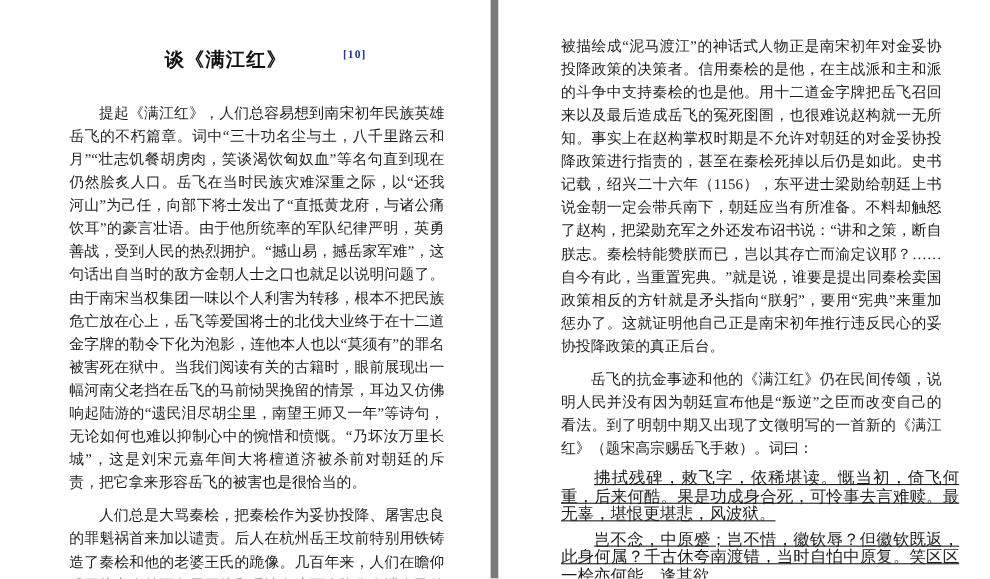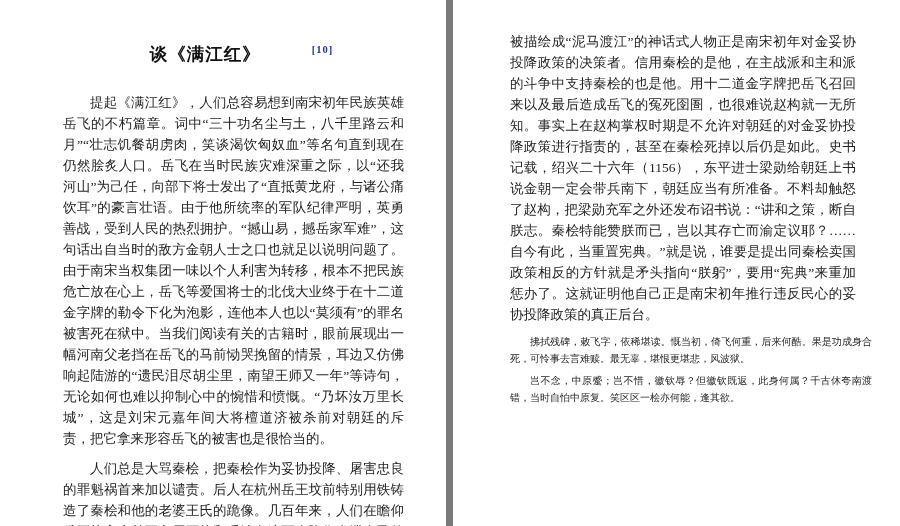--- a/index.html
+++ b/index.html
@@ -43,45 +43,47 @@
   p.body-par{
     font-size:13.5px;
     line-height:21px;
     text-align:justify;
     text-justify:inter-ideograph;
     margin:0 16px 9px 0;
   }
   p.indent{text-indent:2em;}
   p.no-indent{text-indent:0;}
   .poem p{
-    font-size:10px;
+    font-size:15px;
     line-height:16.5px;
     text-align:justify;
     text-justify:inter-ideograph;
     text-indent:2em;
     margin:0 0 6px 0;
+    text-decoration:underline;
   }
   .poem{margin:3px 0 6px 0;}
 </style>
 </head>
 <body>
 
 <div class="page">
   <div class="page-inner" id="page-left-inner">
     <h1 class="title"><span>谈《满江红》</span><sup>[10]</sup></h1>
     <p class="body-par indent">提起《满江红》，人们总容易想到南宋初年民族英雄岳飞的不朽篇章。词中“三十功名尘与土，八千里路云和月”“壮志饥餐胡虏肉，笑谈渴饮匈奴血”等名句直到现在仍然脍炙人口。岳飞在当时民族灾难深重之际，以“还我河山”为己任，向部下将士发出了“直抵黄龙府，与诸公痛饮耳”的豪言壮语。由于他所统率的军队纪律严明，英勇善战，受到人民的热烈拥护。“撼山易，撼岳家军难”，这句话出自当时的敌方金朝人士之口也就足以说明问题了。由于南宋当权集团一味以个人利害为转移，根本不把民族危亡放在心上，岳飞等爱国将士的北伐大业终于在十二道金字牌的勒令下化为泡影，连他本人也以“莫须有”的罪名被害死在狱中。当我们阅读有关的古籍时，眼前展现出一幅河南父老挡在岳飞的马前恸哭挽留的情景，耳边又仿佛响起陆游的“遗民泪尽胡尘里，南望王师又一年”等诗句，无论如何也难以抑制心中的惋惜和愤慨。“乃坏汝万里长城”，这是刘宋元嘉年间大将檀道济被杀前对朝廷的斥责，把它拿来形容岳飞的被害也是很恰当的。</p>
     <p class="body-par indent">人们总是大骂秦桧，把秦桧作为妥协投降、屠害忠良的罪魁祸首来加以谴责。后人在杭州岳王坟前特别用铁铸造了秦桧和他的老婆王氏的跪像。几百年来，人们在瞻仰岳王坟之余总不免用石块和唾沫向这两个跪像发泄自己的愤激之情。“青山有幸埋忠骨，白铁无辜铸佞臣。”此之谓也。</p>
 
   </div>
 </div>
 
 <div class="divider"></div>
 
 <div class="page">
   <div class="page-inner" id="page-right-inner">
     <p class="body-par no-indent">被描绘成“泥马渡江”的神话式人物正是南宋初年对金妥协投降政策的决策者。信用秦桧的是他，在主战派和主和派的斗争中支持秦桧的也是他。用十二道金字牌把岳飞召回来以及最后造成岳飞的冤死囹圄，也很难说赵构就一无所知。事实上在赵构掌权时期是不允许对朝廷的对金妥协投降政策进行指责的，甚至在秦桧死掉以后仍是如此。史书记载，绍兴二十六年（1156），东平进士梁勋给朝廷上书说金朝一定会带兵南下，朝廷应当有所准备。不料却触怒了赵构，把梁勋充军之外还发布诏书说：“讲和之策，断自朕志。秦桧特能赞朕而已，岂以其存亡而渝定议耶？……自今有此，当重置宪典。”就是说，谁要是提出同秦桧卖国政策相反的方针就是矛头指向“朕躬”，要用“宪典”来重加惩办了。这就证明他自己正是南宋初年推行违反民心的妥协投降政策的真正后台。</p>
+    <p class="body-par indent">岳飞的抗金事迹和他的《满江红》仍在民间传颂，说明人民并没有因为朝廷宣布他是“叛逆”之臣而改变自己的看法。到了明朝中期又出现了文徵明写的一首新的《满江红》（题宋高宗赐岳飞手敕）。词曰：</p>
     <div class="poem">
       <p>拂拭残碑，敕飞字，依稀堪读。慨当初，倚飞何重，后来何酷。果是功成身合死，可怜事去言难赎。最无辜，堪恨更堪悲，风波狱。</p>
       <p>岂不念，中原蹙；岂不惜，徽钦辱？但徽钦既返，此身何属？千古休夸南渡错，当时自怕中原复。笑区区一桧亦何能，逢其欲。</p>
     </div>
 
   </div>
 </div>
 
 </body></html>

